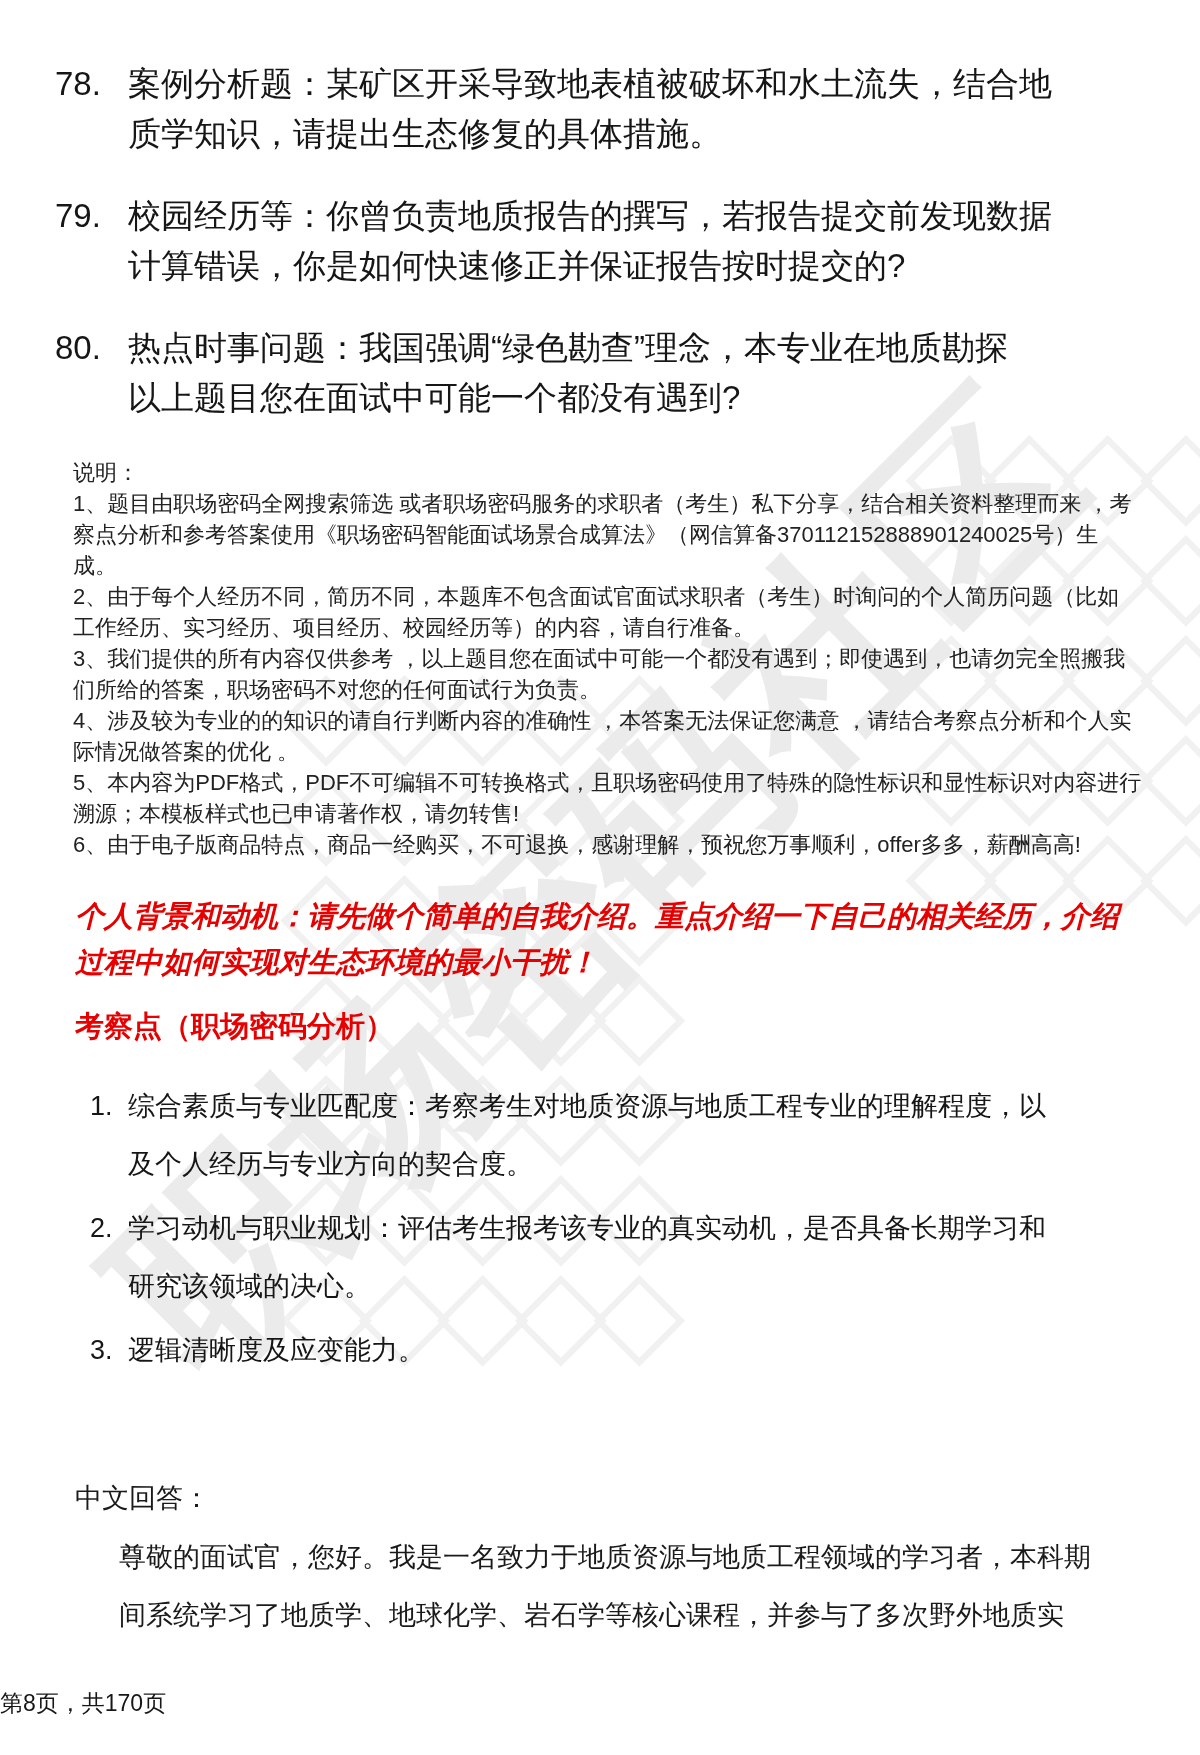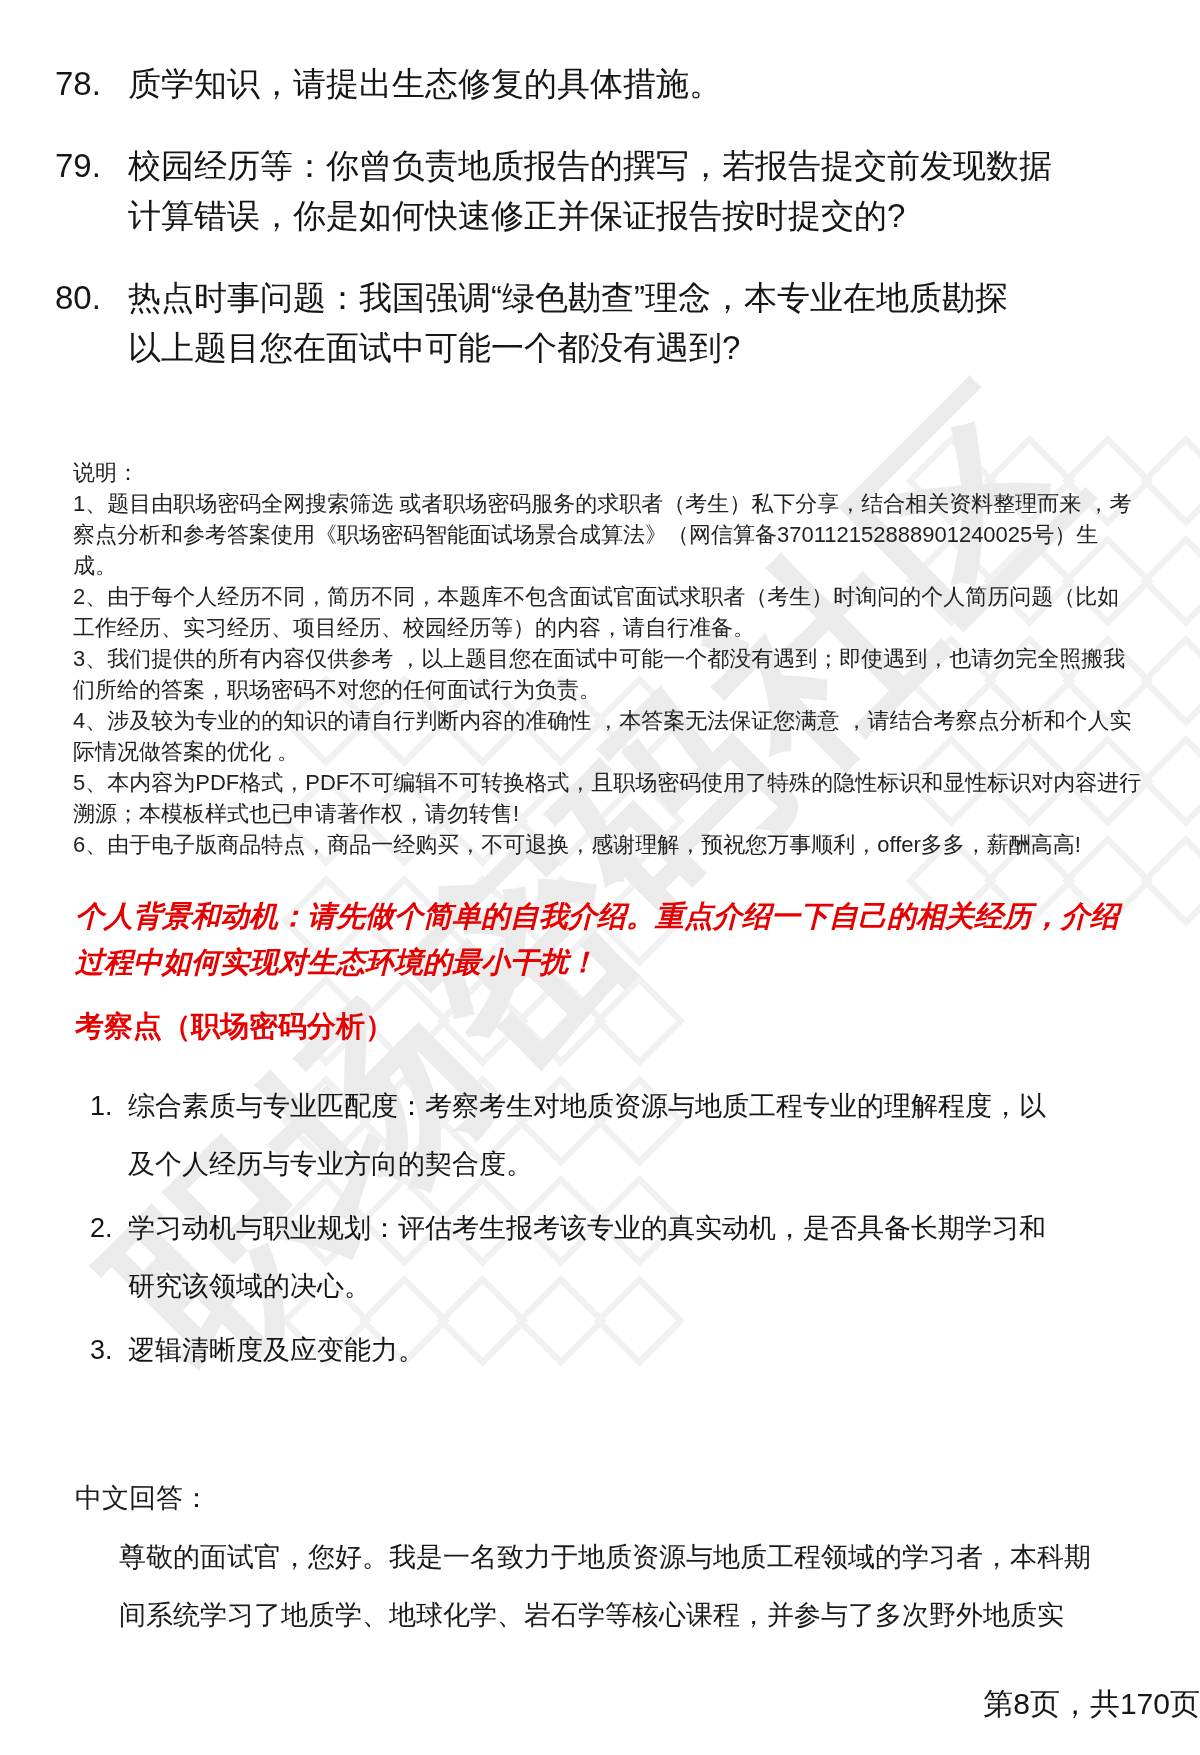--- a/index.html
+++ b/index.html
@@ -41,21 +41,21 @@
     position:absolute; left:75px; top:1006px;
     font-size:29px; line-height:40px; font-weight:bold; color:#e60000; white-space:nowrap;
   }
   .points { position:absolute; left:90px; top:1077px; font-size:27px; color:#161616; }
   .pt { display:flex; line-height:58px; margin-bottom:6px; }
   .pt-num { width:38px; flex:0 0 38px; }
   .pt-line { white-space:nowrap; }
   .answer-label { position:absolute; left:75px; top:1478px; font-size:27px; line-height:40px; white-space:nowrap; }
   .answer { position:absolute; left:75px; top:1528px; font-size:27px; line-height:58px;margin-left:44px; }
   .answer div { white-space:nowrap; }
-  .footer { position:absolute; left:0; top:1688px; width:100%; text-align:right; font-size:30px; line-height:31px; color:#161616; }
+  .footer { position:absolute; left:0; top:1688px; width:100%; text-align:left; font-size:23px; line-height:31px; color:#161616; }
 </style>
 </head>
 <body>
 
 <div class="page">
 
   <div class="wm-layer">
     <div class="wm-diamonds wm-a">
       <div>◇◇◇◇◇</div>
       <div>◇◇◇◇◇</div>
@@ -74,20 +74,21 @@
     </div>
     <div class="wm-text">职场密码社区</div>
   </div>
 
   <div class="content">
 
     <div class="questions">
       <div class="q">
         <span class="q-num">78.</span>
         <div>
+          <div class="q-line">案例分析题：某矿区开采导致地表植被破坏和水土流失，结合地</div>
           <div class="q-line">质学知识，请提出生态修复的具体措施。</div>
         </div>
       </div>
       <div class="q">
         <span class="q-num">79.</span>
         <div>
           <div class="q-line">校园经历等：你曾负责地质报告的撰写，若报告提交前发现数据</div>
           <div class="q-line">计算错误，你是如何快速修正并保证报告按时提交的?</div>
         </div>
       </div>

